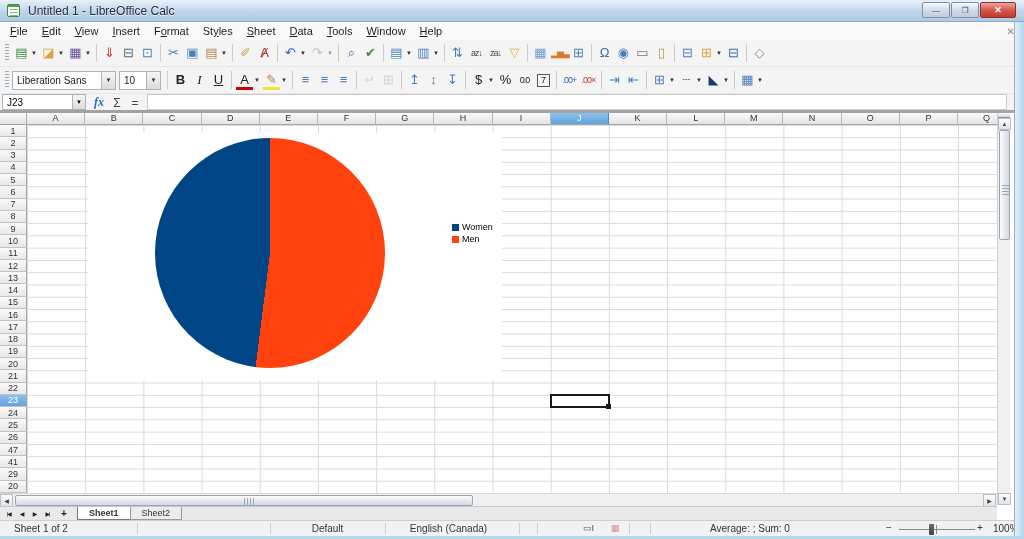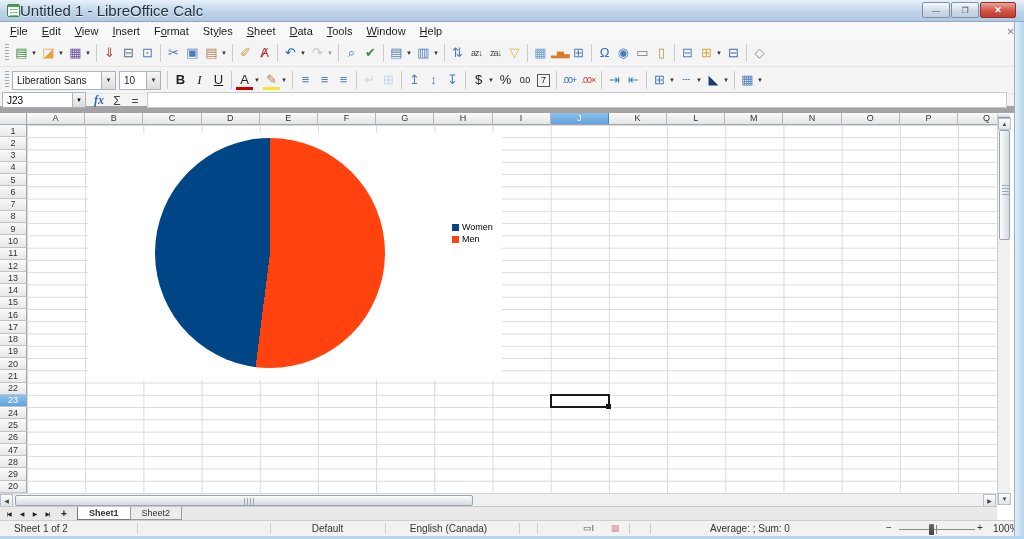--- a/index.html
+++ b/index.html
@@ -4,21 +4,21 @@
 <style>
   * { margin:0; padding:0; box-sizing:border-box; }
   html,body { width:1024px; height:539px; overflow:hidden; }
   body { font-family:"Liberation Sans", sans-serif; background:#fff; position:relative; }
   .band { position:absolute; left:0; width:1024px; }
 
   
   .titlebar { top:0; height:22px; background:linear-gradient(#e7f1fa,#bcd2e8 60%,#b0c9e2); border-bottom:1px solid #93a9c2; display:flex; align-items:center; padding-left:7px; }
   .app-icon { width:13px; height:13px; background:#fff; border:1px solid #3d8e41; border-radius:2px;
     background-image:linear-gradient(#4ca04f 2px, transparent 2px), repeating-linear-gradient(#7dbb7f 0 1px, transparent 1px 3px); background-size:100% 100%, 70% 7px; background-repeat:no-repeat; background-position:0 0, 2px 4px; }
-  .title-text { font-size:15px; color:#23303d; margin-left:0; text-shadow:0 1px 0 rgba(255,255,255,.7); }
+  .title-text { font-size:12px; color:#23303d; margin-left:8px; text-shadow:0 1px 0 rgba(255,255,255,.7); }
   .win-btns { position:absolute; right:8px; top:2px; display:flex; gap:1px; }
   .win-btn { width:28px; height:16px; border:1px solid #7e93ab; border-radius:2px; background:linear-gradient(#f7fafc,#cfdae6 55%,#bfcddc); color:#3c4a5a; font-size:8px; display:flex; align-items:center; justify-content:center; }
   .win-btn.close { width:36px; background:linear-gradient(#eba69c,#d25346 55%,#c13d30); border-color:#8e3328; color:#fff; font-size:9px; font-weight:bold; }
 
   
   .menubar { top:22px; height:18px; background:#f9f9f9; display:flex; align-items:center; padding-left:3px; }
   .menu-item { font-size:11px; color:#1d1d1d; padding:2px 7px; cursor:default; }
   .menu-item u { text-decoration:underline; }
   .doc-close { position:absolute; right:9px; font-size:10px; color:#8a8a8a; }
 
@@ -35,21 +35,21 @@
   .tb-btn .g.italic { font-style:italic; font-family:"Liberation Serif",serif; }
   .tb-btn .g.underl { text-decoration:underline; }
   .tb-btn .dd { font-size:6px; color:#333; width:8px; text-align:center; }
   .tb-btn.disabled { opacity:.45; }
   .tb-sep { width:1px; height:18px; background:#ccc; margin:0 3px; }
   .combo { height:19px; background:#fff; border:1px solid #aab4be; display:flex; align-items:center; font-size:10px; color:#222; margin-right:3px; }
   .combo .val { padding:0 4px; flex:1; white-space:nowrap; overflow:hidden; }
   .combo .arrow { width:14px; height:100%; border-left:1px solid #aab4be; background:linear-gradient(#f6f6f6,#dcdcdc); font-size:6px; display:flex; align-items:center; justify-content:center; color:#333; }
 
   
-  .fbar { top:94px; height:19px; background:#f4f4f4; border-bottom:7px solid #a3a3a3; display:flex; align-items:center; padding-left:2px; }
+  .fbar { top:94px; height:19px; background:#f4f4f4; border-bottom:3px solid #a3a3a3; display:flex; align-items:center; padding-left:2px; }
   .namebox { width:84px; height:16px; background:#fff; border:1px solid #aab4be; display:flex; align-items:center; font-size:10px; }
   .namebox .val { flex:1; padding-left:4px; }
   .namebox .arrow { width:13px; height:100%; border-left:1px solid #aab4be; background:linear-gradient(#f6f6f6,#dcdcdc); font-size:6px; display:flex; align-items:center; justify-content:center; }
   .fbtn { width:18px; text-align:center; font-size:12px; color:#444; }
   .fbtn.fx { color:#2a6bbf; font-style:italic; font-weight:bold; font-family:"Liberation Serif",serif; }
   .finput { flex:1; height:16px; background:#fff; border:1px solid #c9c9c9; margin:0 3px; }
   .fexpand { width:14px; font-size:7px; color:#444; text-align:center; }
 
   
   .sheet { top:113px; height:380px; width:997px; background:#fff; overflow:hidden; }
@@ -415,21 +415,21 @@
       <div class="rh">18</div>
       <div class="rh">19</div>
       <div class="rh">20</div>
       <div class="rh">21</div>
       <div class="rh">22</div>
       <div class="rh sel">23</div>
       <div class="rh">24</div>
       <div class="rh">25</div>
       <div class="rh">26</div>
       <div class="rh">47</div>
-      <div class="rh">28</div>
+      <div class="rh">41</div>
       <div class="rh">29</div>
       <div class="rh">20</div>
     </div>
   <div class="grid"></div>
 
   <div class="chart-object">
     <div class="pie" id="pie" style="background: conic-gradient(rgb(255, 66, 14) 0deg, rgb(255, 66, 14) 187.2deg, rgb(0, 69, 134) 187.2deg, rgb(0, 69, 134) 360deg);"></div>
     <div class="legend" id="legend">
         <div class="lrow">
           <span class="sw" style="background: rgb(0, 69, 134);"></span>

